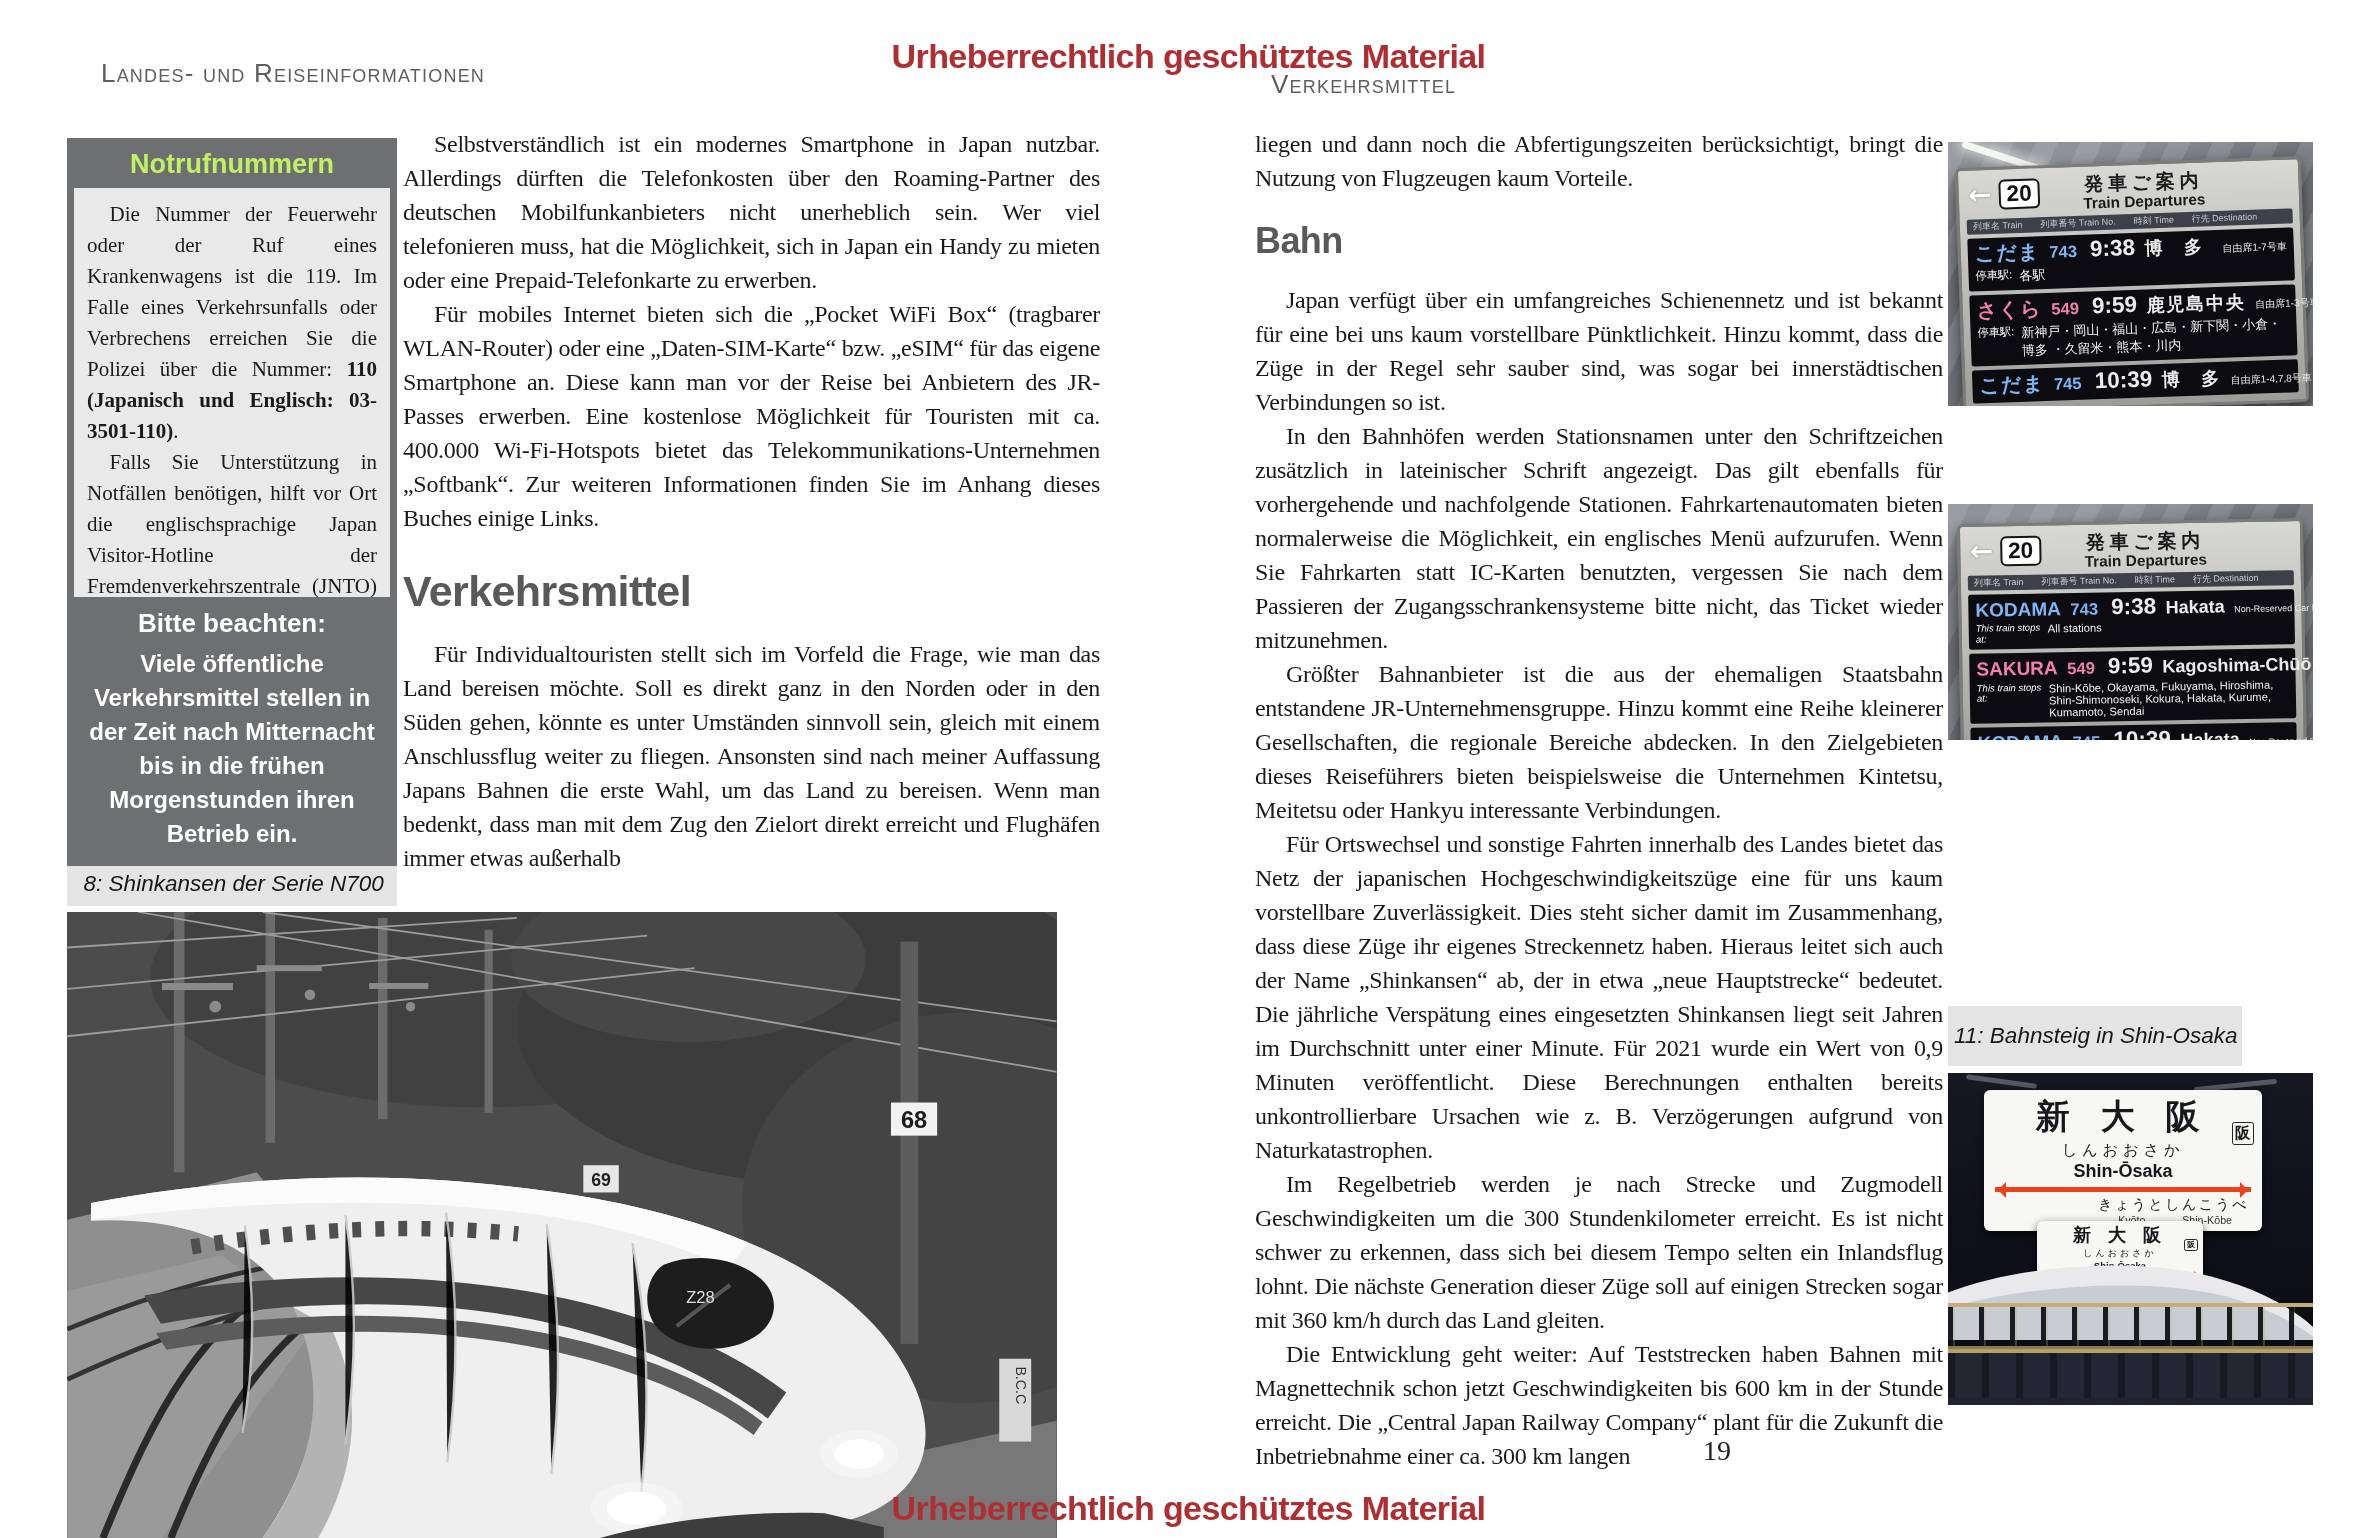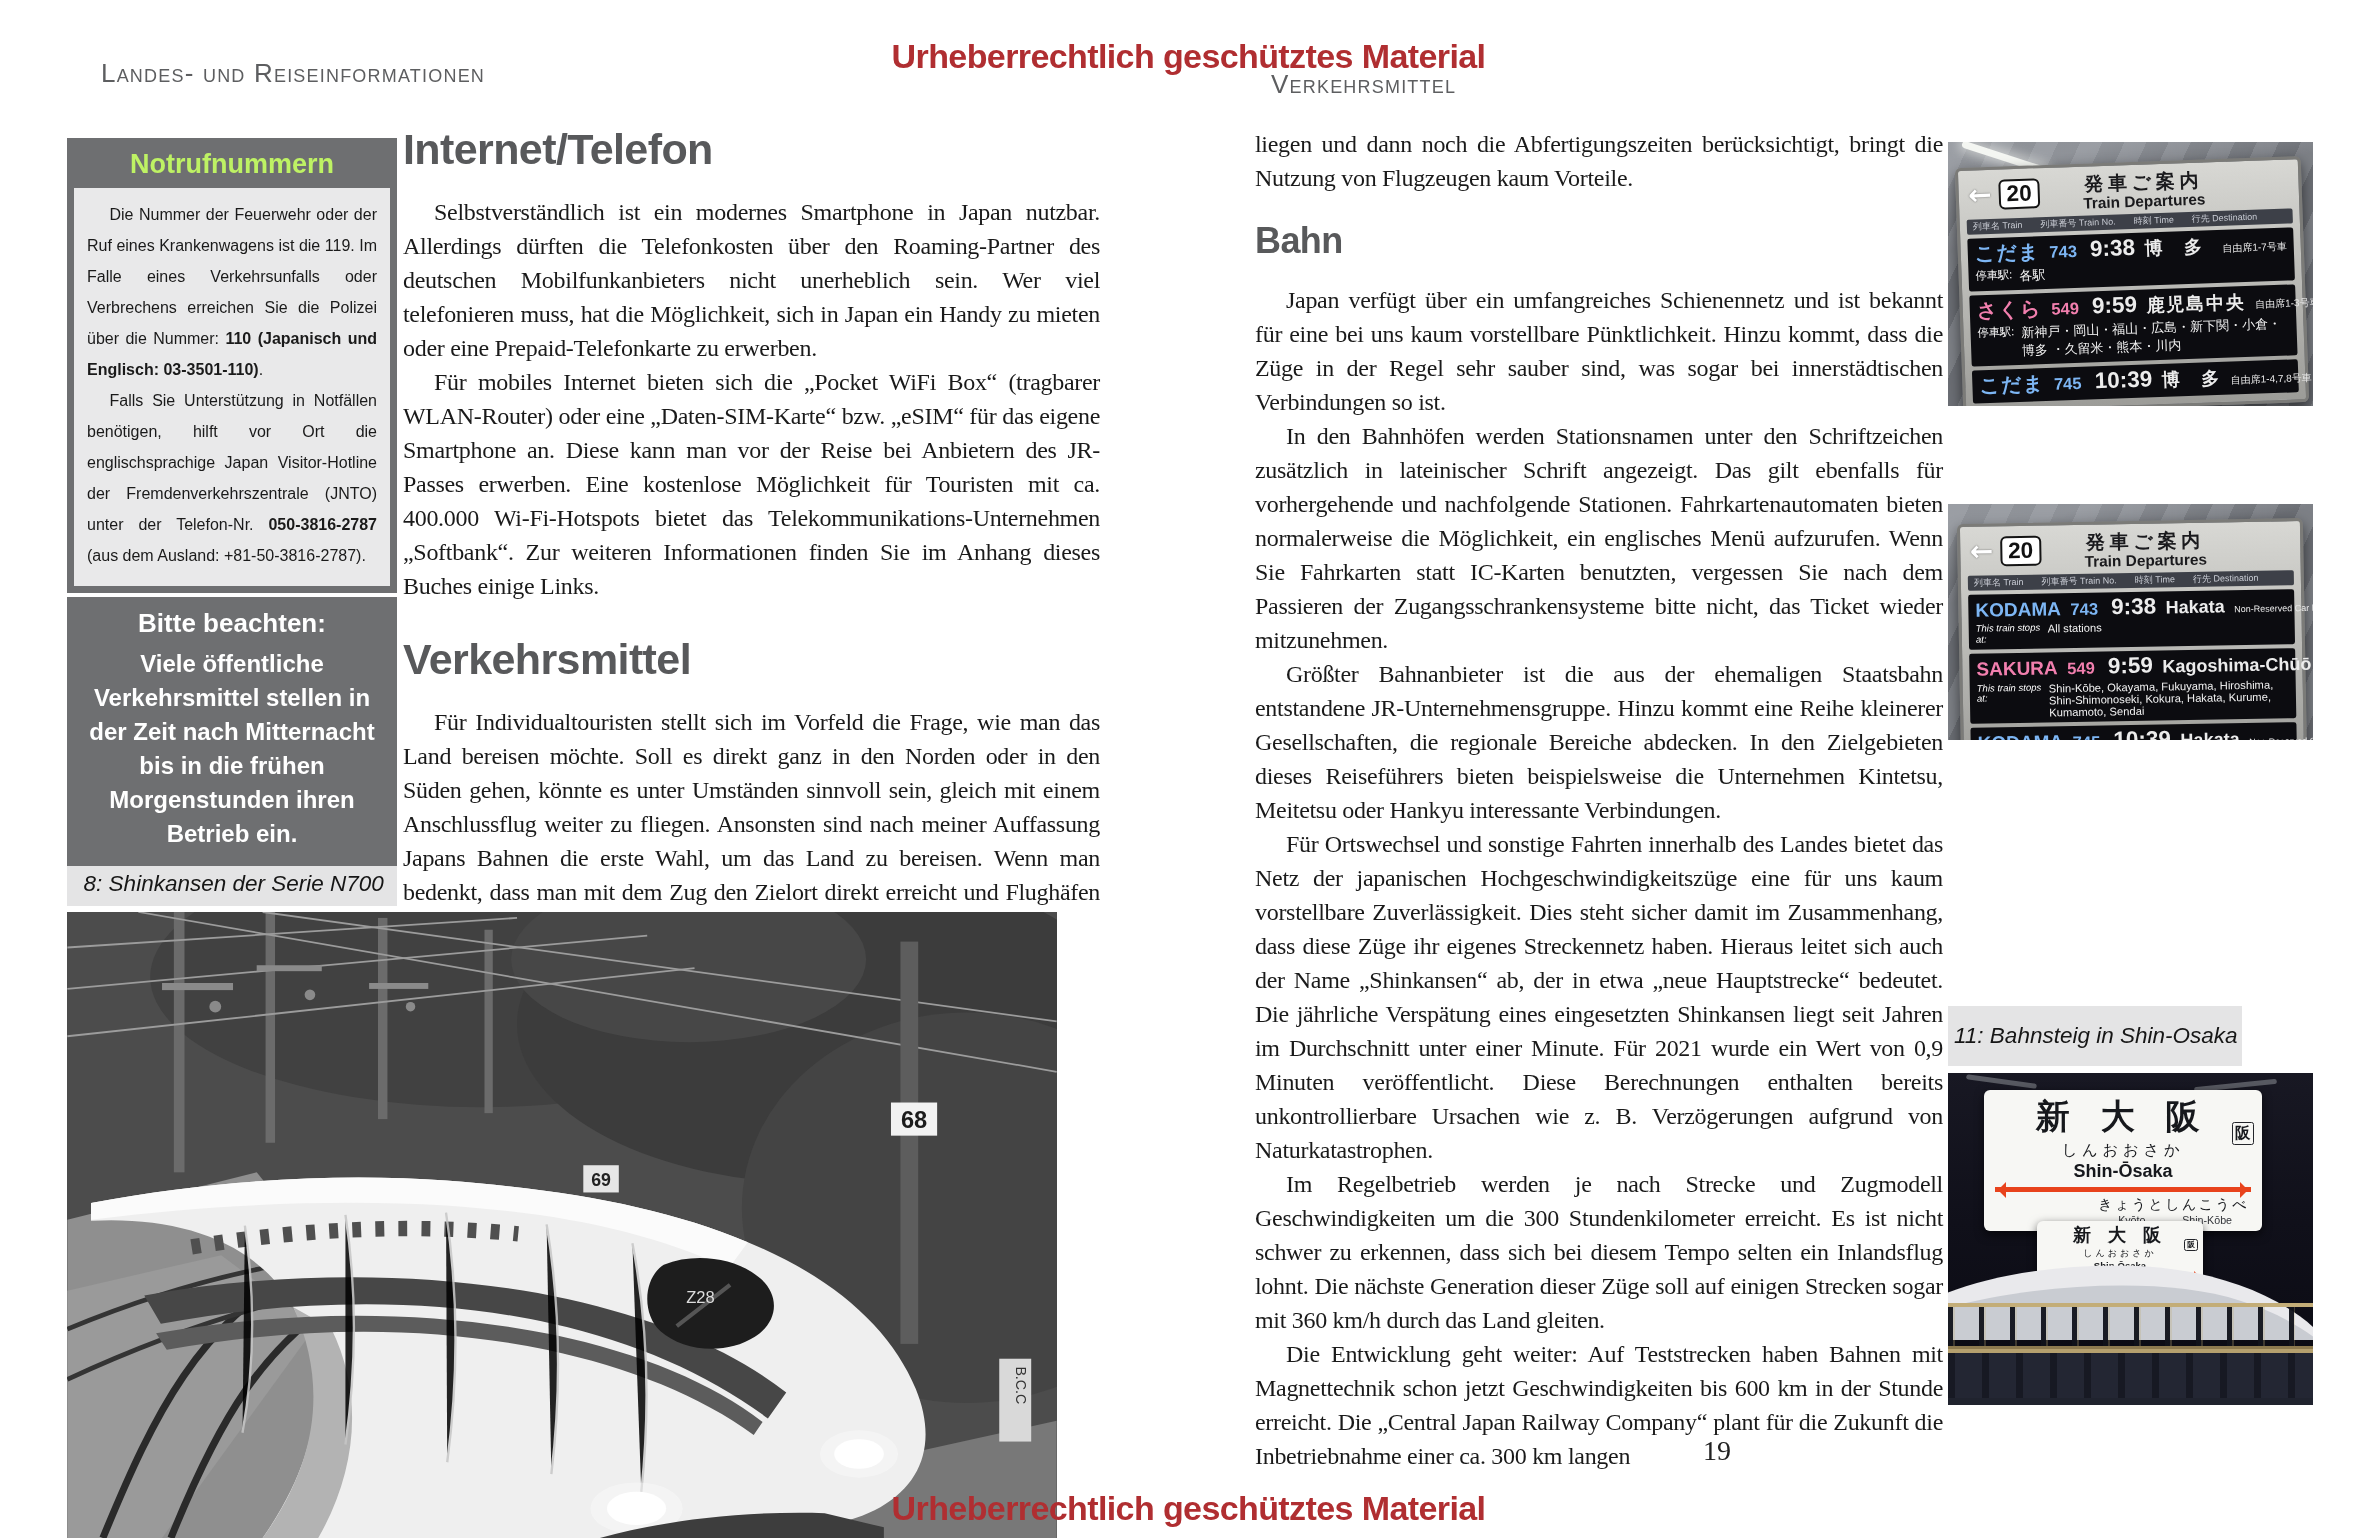--- a/index.html
+++ b/index.html
@@ -15,21 +15,21 @@
   .watermark{position:absolute;left:0;right:0;text-align:center;font-family:"Liberation Sans", sans-serif;
              font-weight:bold;font-size:34px;letter-spacing:-0.6px;color:#b02e31;z-index:9;}
   .watermark-top{top:37px;}
   .watermark-bottom{top:1489px;}
   .pageno{position:absolute;left:1703px;top:1435px;font-size:28px;color:#222;}
 
   
   .notruf{position:absolute;left:67px;top:138px;width:330px;border:7.7px solid #6e6f71;background:#e9e9ea;}
   .notruf-title{background:#6e6f71;color:#bef264;text-align:center;font-family:"Liberation Sans", sans-serif;
                 font-weight:bold;font-size:27px;padding:3.6px 0 8.3px;}
-  .notruf-body{padding:10.7px 13px 15.4px;font-family:Liberation Sans, sans-serif;font-size:16px;
+  .notruf-body{padding:10.7px 13px 15.4px;font-family:Liberation Serif, serif;font-size:21px;
                line-height:31px;text-align:justify;}
   .notruf-body p{margin:0;text-indent:22.5px;}
   .notice{position:absolute;left:67px;top:597px;width:330px;background:#6e6f71;color:#fff;
           font-family:"Liberation Sans", sans-serif;text-align:center;padding:10.7px 15.4px 18px;}
   .notice-title{font-weight:bold;font-size:26px;margin-bottom:8.3px;}
   .notice-body{font-weight:bold;font-size:24px;line-height:34px;}
 
   .caption-band{position:absolute;background:#e4e4e5;font-family:"Liberation Sans", sans-serif;
                 font-style:italic;font-size:22.5px;color:#161616;}
   .caption8{left:67px;top:866px;width:330px;height:40px;line-height:36px;padding-left:16.6px;}
@@ -154,21 +154,20 @@
   </aside>
 
   <aside class="notice" data-name="notice-box">
     <div class="notice-title" data-name="notice-box-title">Bitte beachten:</div>
     <div class="notice-body" data-name="notice-box-body">Viele öffentliche Verkehrsmittel stellen in der Zeit nach Mitternacht bis in die frühen Morgenstunden ihren Betrieb ein.</div>
   </aside>
 
   <div class="caption-band caption8" data-name="figure8-caption">8: Shinkansen der Serie N700</div>
 
   <main class="col col-left" data-name="left-text-column">
-    <h1 class="sec" data-name="section-heading-internet-telefon">Internet/Telefon</h1>
     <p data-name="paragraph">Selbstverständlich ist ein modernes Smartphone in Japan nutzbar. Allerdings dürften die Telefonkosten über den Roaming-Partner des deutschen Mobilfunkanbieters nicht unerheblich sein. Wer viel telefonieren muss, hat die Möglichkeit, sich in Japan ein Handy zu mieten oder eine Prepaid-Telefonkarte zu erwerben.</p>
     <p data-name="paragraph">Für mobiles Internet bieten sich die „Pocket WiFi Box“ (tragbarer WLAN-Router) oder eine „Daten-SIM-Karte“ bzw. „eSIM“ für das eigene Smartphone an. Diese kann man vor der Reise bei Anbietern des JR-Passes erwerben. Eine kostenlose Möglichkeit für Touristen mit ca. 400.000 Wi-Fi-Hotspots bietet das Telekommunikations-Unternehmen „Softbank“. Zur weiteren Informationen finden Sie im Anhang dieses Buches einige Links.</p>
     <h1 class="sec second" data-name="section-heading-verkehrsmittel">Verkehrsmittel</h1>
     <p data-name="paragraph">Für Individualtouristen stellt sich im Vorfeld die Frage, wie man das Land bereisen möchte. Soll es direkt ganz in den Norden oder in den Süden gehen, könnte es unter Umständen sinnvoll sein, gleich mit einem Anschlussflug weiter zu fliegen. Ansonsten sind nach meiner Auffassung Japans Bahnen die erste Wahl, um das Land zu bereisen. Wenn man bedenkt, dass man mit dem Zug den Zielort direkt erreicht und Flughäfen immer etwas außerhalb</p>
   </main>
 
   <main class="col col-right" data-name="right-text-column">
     <p class="noindent" data-name="paragraph">liegen und dann noch die Abfertigungszeiten berücksichtigt, bringt die Nutzung von Flugzeugen kaum Vorteile.</p>
     <h2 class="sec" data-name="section-heading-bahn">Bahn</h2>
     <p data-name="paragraph">Japan verfügt über ein umfangreiches Schienennetz und ist bekannt für eine bei uns kaum vorstellbare Pünktlichkeit. Hinzu kommt, dass die Züge in der Regel sehr sauber sind, was sogar bei innerstädtischen Verbindungen so ist.</p>

